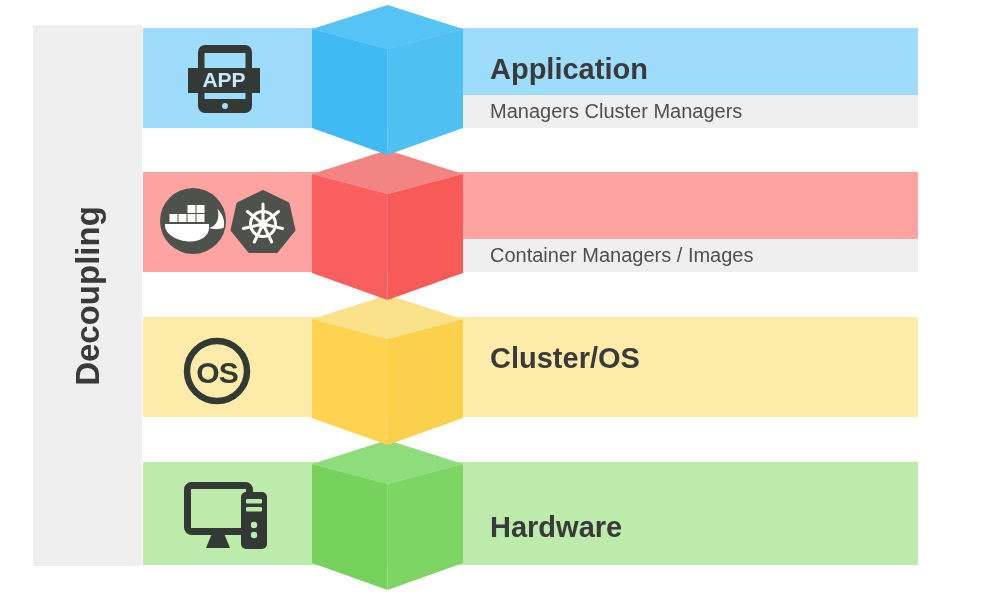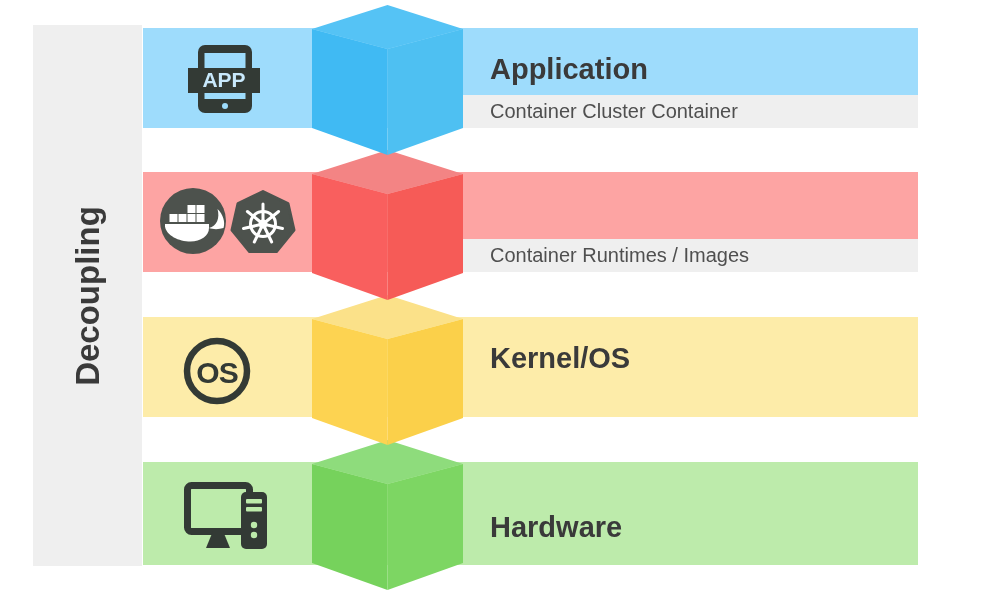--- a/index.html
+++ b/index.html
@@ -68,36 +68,36 @@
 
 <div class="canvas">
 
   <div class="sidebar">
     <span class="sidebar-label">Decoupling</span>
   </div>
 
   <div class="layer layer-0">
     <div class="band" style="background: rgb(158, 220, 252);"></div>
     <div class="substrip">
-      <span class="layer-subtitle">Container Cluster Container</span>
+      <span class="layer-subtitle">Managers Cluster Managers</span>
     </div>
     <div class="layer-title">Application</div>
     <svg class="icon" style="left:45px;top:14px" width="72" height="76" viewBox="0 0 72 76">
       <rect x="10" y="3" width="54" height="68" rx="7" class="ink-fill"></rect>
       <rect x="16.5" y="11" width="41" height="46" fill="#9edcfc"></rect>
       <rect x="0" y="26" width="72" height="25" class="ink-fill"></rect>
       <text x="36" y="44.5" text-anchor="middle" font-size="21" font-weight="bold" fill="#c9e9fc">APP</text>
       <circle cx="37" cy="64" r="3" fill="#9edcfc"></circle>
     </svg>
   </div>
 
   <div class="layer layer-1">
     <div class="band" style="background: rgb(253, 164, 163);"></div>
     <div class="substrip">
-      <span class="layer-subtitle">Container Runtimes / Images</span>
+      <span class="layer-subtitle">Container Managers / Images</span>
     </div>
     <svg class="icon" style="left:17px;top:16px" width="66" height="66" viewBox="0 0 66 66">
       <circle cx="33" cy="33" r="33" class="badge-fill"></circle>
       <g class="white-fill">
         <rect x="9.5" y="26" width="8" height="8"></rect>
         <rect x="18.5" y="26" width="8" height="8"></rect>
         <rect x="27.5" y="26" width="8" height="8"></rect>
         <rect x="36.5" y="26" width="8" height="8"></rect>
         <rect x="27.5" y="17" width="8" height="8"></rect>
         <rect x="36.5" y="17" width="8" height="8"></rect>
@@ -116,21 +116,21 @@
         <line x1="33" y1="34" x2="13.5" y2="38.5"></line>
         <line x1="33" y1="34" x2="17.4" y2="21.5"></line>
         <circle cx="33" cy="34" r="12.5"></circle>
       </g>
       <circle cx="33" cy="34" r="4.5" class="white-fill"></circle>
     </svg>
   </div>
 
   <div class="layer layer-2">
     <div class="band" style="background: rgb(253, 236, 169);"></div>
-    <div class="layer-title">Kernel/OS</div>
+    <div class="layer-title">Cluster/OS</div>
     <svg class="icon" style="left:40px;top:20px" width="68" height="68" viewBox="0 0 68 68">
       <circle cx="34" cy="34" r="30" fill="none" class="ink-stroke" stroke-width="6.5"></circle>
       <text x="34" y="35" text-anchor="middle" dominant-baseline="central" font-size="30" font-weight="800" letter-spacing="-1" class="ink-fill">OS</text>
     </svg>
   </div>
 
   <div class="layer layer-3">
     <div class="band" style="background: rgb(189, 235, 171);"></div>
     <div class="layer-title">Hardware</div>
     <svg class="icon" style="left:39px;top:18px" width="90" height="72" viewBox="0 0 90 72">

